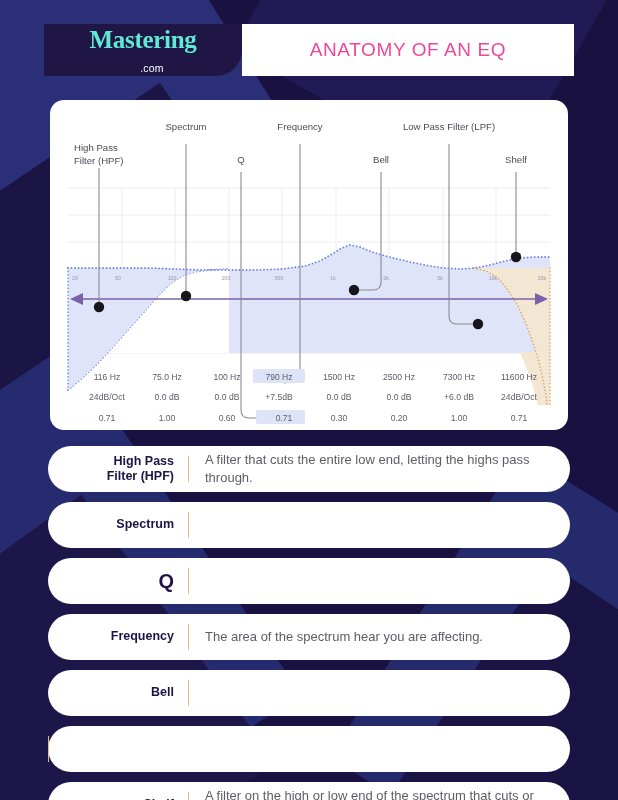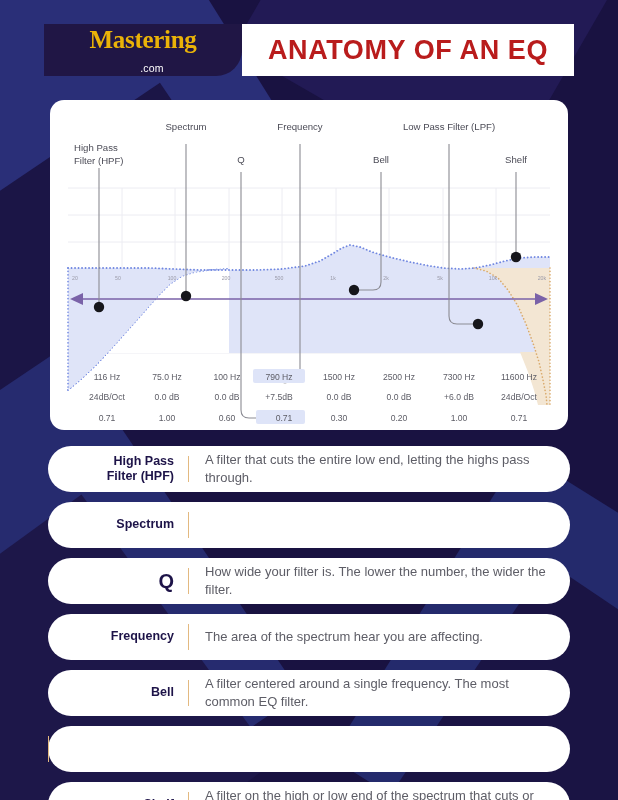--- a/index.html
+++ b/index.html
@@ -51,33 +51,33 @@
     display:flex;
   }
   .brand {
     width:198px; background:#201645;
     border-radius:0 0 26px 0;
     display:flex; flex-direction:column; align-items:center; justify-content:center;
     position:relative;
   }
   .brand-word {
     font-family:"Liberation Serif", serif;
-    color:#eab308; font-size:25px; font-weight:700; letter-spacing:-0.3px;
+    color:#5eead4; font-size:25px; font-weight:700; letter-spacing:-0.3px;
     line-height:1;
   }
   .brand-dotcom {
     color:#ffffff; font-size:10.5px; font-weight:400; letter-spacing:0.2px;
     margin-top:11px; margin-left:18px; line-height:1;
   }
   .title-plate {
     flex:1; background:#ffffff;
     display:flex; align-items:center; justify-content:center;
   }
   .title-plate .title {
-    color:#b91c1c; font-size:27px; font-weight:700; letter-spacing:0.6px;
+    color:#ec4899; font-size:19px; font-weight:400; letter-spacing:0.6px;
   }
 
   
   .eq-card {
     position:absolute; left:50px; top:100px; width:518px; height:330px;
     background:#ffffff; border-radius:14px;
   }
   .eq-svg { display:block; width:518px; height:330px; }
 
   
@@ -310,33 +310,31 @@
     </div>
 
     <div class="def-row">
       <div class="def-term">Spectrum</div>
       <div class="def-sep"></div>
     </div>
 
     <div class="def-row">
       <div class="def-term big">Q</div>
       <div class="def-sep"></div>
-      <div class="def-desc">How wide your filter is. The lower the number, the wider the filter.</div>
     </div>
 
     <div class="def-row">
       <div class="def-term">Frequency</div>
       <div class="def-sep"></div>
       <div class="def-desc">The area of the spectrum hear you are affecting.</div>
     </div>
 
     <div class="def-row">
       <div class="def-term">Bell</div>
       <div class="def-sep"></div>
-      <div class="def-desc">A filter centered around a single frequency. The most common EQ filter.</div>
     </div>
 
     <div class="def-row">
       <div class="def-sep"></div>
     </div>
 
     <div class="def-row">
       <div class="def-term">Shelf</div>
       <div class="def-sep"></div>
       <div class="def-desc">A filter on the high or low end of the spectrum that cuts or boosts frequencies using a flat line.</div>

